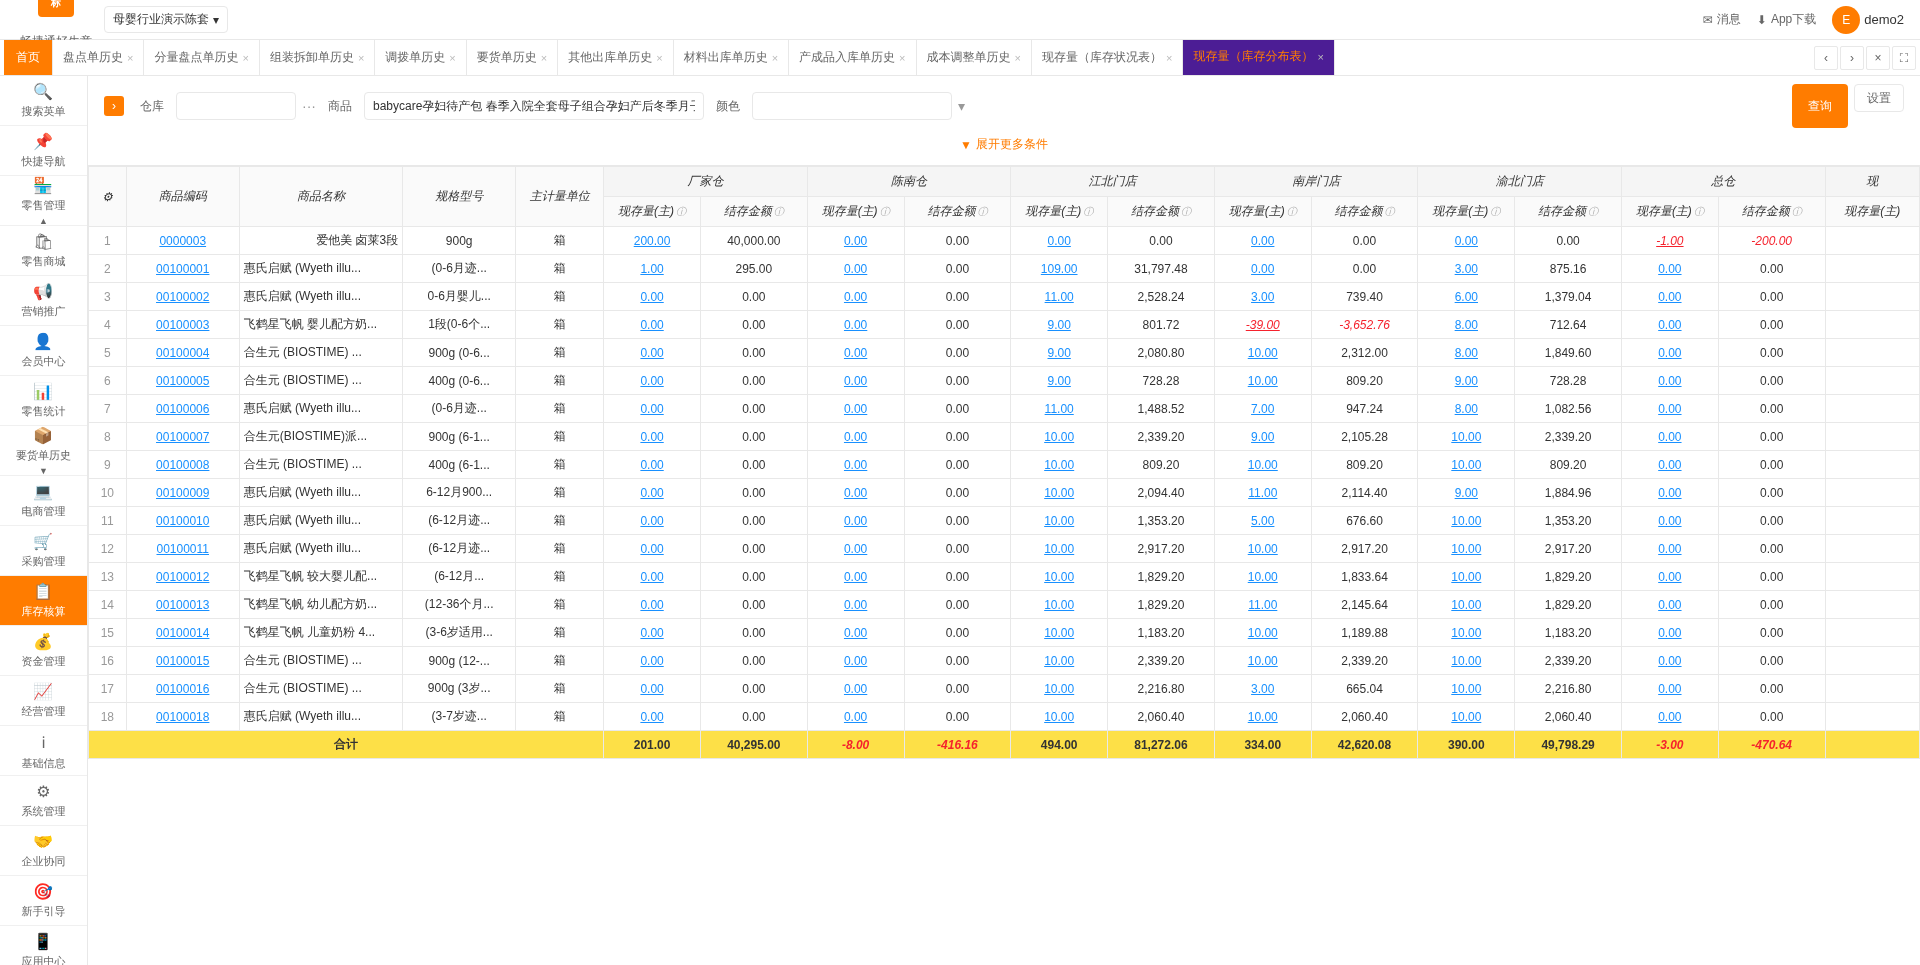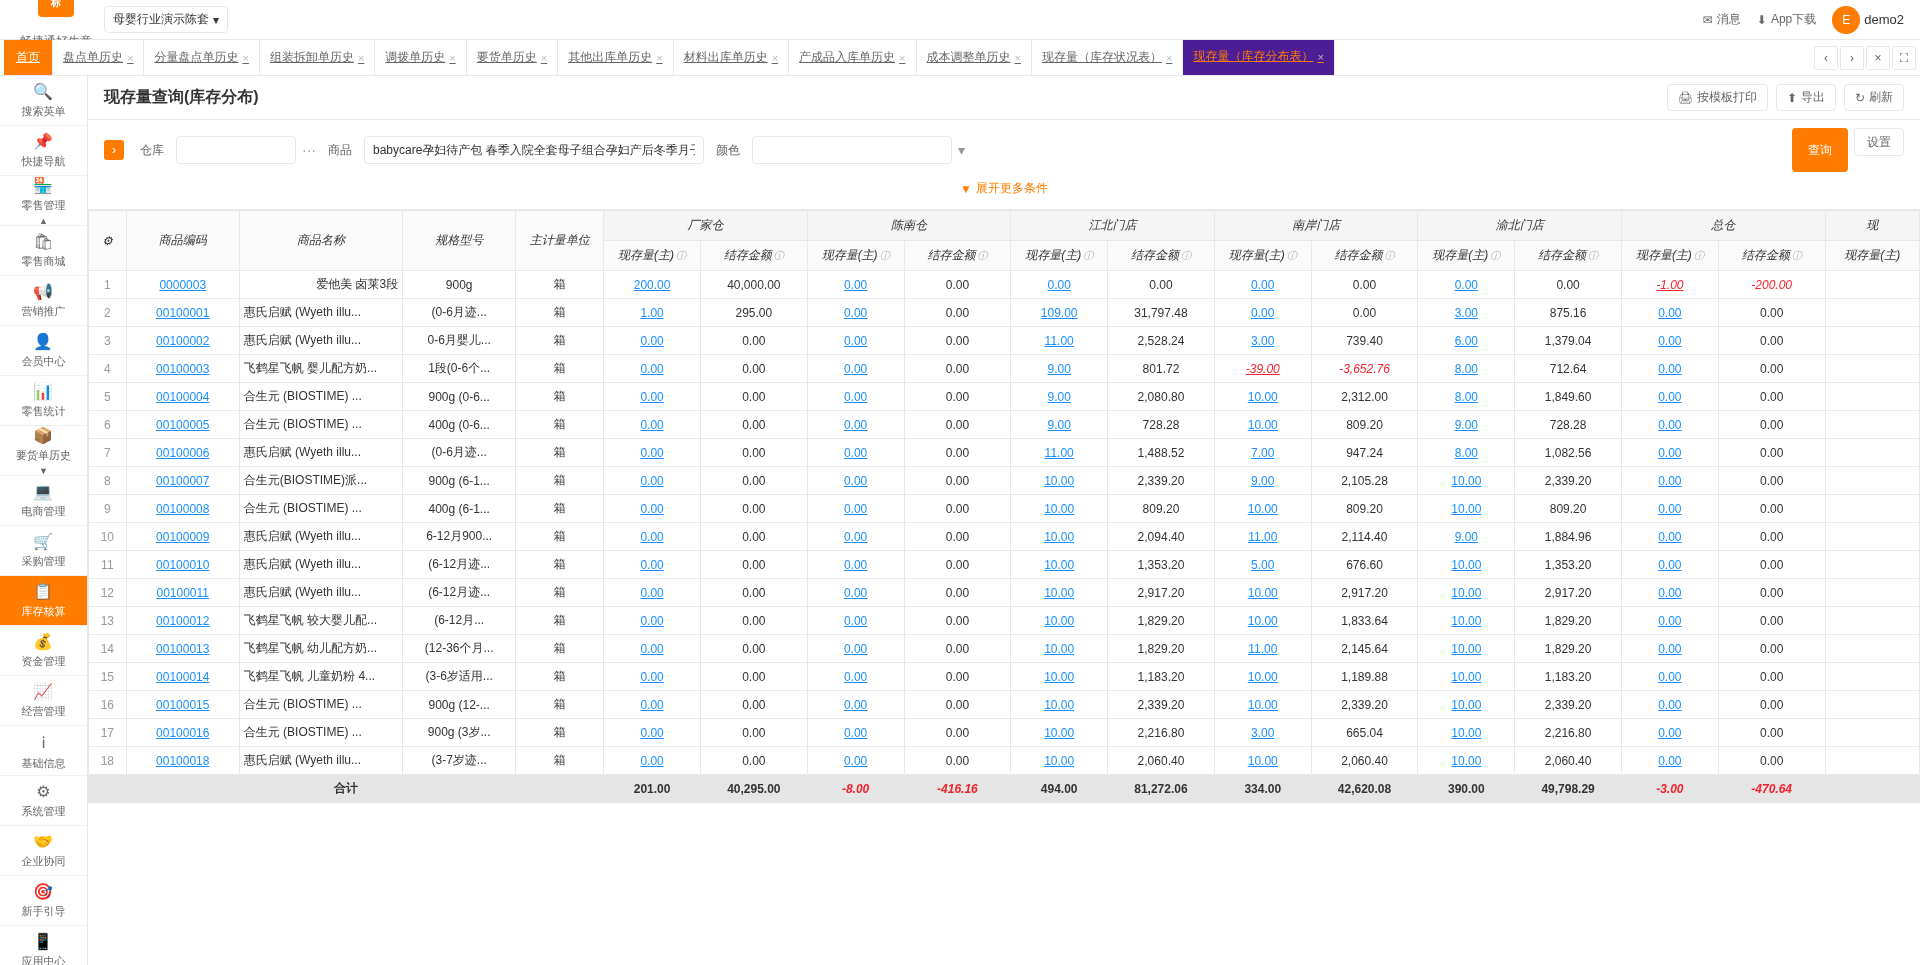--- a/index.html
+++ b/index.html
@@ -12,21 +12,21 @@
     .logo-icon { width: 36px; height: 28px; background: #ff7c00; border-radius: 4px; display: flex; align-items: center; justify-content: center; color: white; font-weight: bold; font-size: 10px; }
     .logo-text { font-size: 12px; color: #666; margin-top: 16px; }
     .topbar-selector { display: flex; align-items: center; gap: 4px; color: #333; font-size: 13px; cursor: pointer; padding: 4px 8px; border: 1px solid #e8e8e8; border-radius: 4px; }
     .topbar-right { display: flex; align-items: center; gap: 16px; }
     .topbar-action { display: flex; align-items: center; gap: 4px; color: #666; cursor: pointer; font-size: 12px; }
     .avatar { width: 28px; height: 28px; border-radius: 50%; background: #ff7c00; display: flex; align-items: center; justify-content: center; color: white; font-size: 12px; }
     .username { color: #333; font-size: 13px; }
 
     
     .tabs-bar { height: 36px; background: #fff; display: flex; align-items: center; border-bottom: 1px solid #e8e8e8; padding: 0 4px; overflow: hidden; position: relative; }
-    .tab-item { display: flex; align-items: center; height: 52px; padding: 0 10px; cursor: pointer; white-space: nowrap; color: #666; border-right: 1px solid #e8e8e8; font-size: 12px; flex-shrink: 0; text-decoration: underline; }
+    .tab-item { display: flex; align-items: center; height: 52px; padding: 0 10px; cursor: pointer; white-space: nowrap; color: #666; border-right: 1px solid #e8e8e8; font-size: 12px; flex-shrink: 0; }
     .tab-item.active { color: #ff7c00; background: #4c1d95; border-bottom: 2px solid #ff7c00; }
     .tab-home { background: #ff7c00; color: white; padding: 0 12px; font-size: 12px; }
     .tab-nav-btns { display: flex; align-items: center; gap: 2px; margin-left: auto; }
     .tab-nav-btn { width: 24px; height: 24px; display: flex; align-items: center; justify-content: center; cursor: pointer; color: #666; border: 1px solid #e8e8e8; border-radius: 2px; }
 
     
     .main-layout { display: flex; height: calc(965px - 76px); }
 
     
     .sidebar { width: 88px; background: #fff; border-right: 1px solid #e8e8e8; display: flex; flex-direction: column; overflow-y: auto; }
@@ -56,21 +56,21 @@
     .btn-orange { background: #ff7c00; color: white; border: none; border-radius: 4px; padding: 5px 16px; cursor: pointer; font-size: 12px; height: 44px; }
     .btn-white { background: white; color: #666; border: 1px solid #e8e8e8; border-radius: 4px; padding: 5px 12px; cursor: pointer; font-size: 12px; height: 28px; }
     .expand-conditions { display: flex; align-items: center; gap: 4px; color: #ff7c00; cursor: pointer; font-size: 12px; margin: 4px auto 0; }
     .expand-row { display: flex; justify-content: center; padding: 4px 0; }
 
     
     .table-wrapper { flex: 1; overflow: auto; background: white; margin: 0; }
     table { width: 100%; border-collapse: collapse; font-size: 12px; }
     th { background: #fafafa; border: 1px solid #e8e8e8; padding: 6px 4px; text-align: center; color: #333; font-weight: normal; white-space: nowrap; position: sticky; top: 0; z-index: 2; font-style: italic; }
     td { border: 1px solid #e8e8e8; padding: 5px 4px; text-align: center; color: #333; white-space: nowrap; }
-    tr.total-row td { background: #e5e5e5; font-weight: bold; }
+    tr.total-row td { background: #fde047; font-weight: bold; }
     .th-group { background: #f5f5f5; }
     .number-link { color: #1890ff; text-decoration: underline; cursor: pointer; }
     .number-red { color: #f5222d; font-style: italic; }
     .row-num { color: #999; }
     .info-icon { color: #aaa; font-size: 10px; cursor: pointer; margin-left: 2px; }
 
     .col-settings { width: 30px; }
     .col-code { width: 90px; margin-top: 28px; }
     .col-name { width: 130px; }
     .col-spec { width: 90px; }
@@ -247,37 +247,20 @@
     </div>
     <div class="sidebar-item">
       <span class="sidebar-icon">📱</span>
       <span class="sidebar-label">应用中心</span>
     </div>
 
   </div>
 
   <div class="content">
 
-    <div class="page-header">
-      <div class="page-title">现存量查询(库存分布)</div>
-      <div class="header-actions">
-        <button class="header-btn">
-          <span>🖨</span>
-          <span>按模板打印</span>
-        </button>
-        <button class="header-btn">
-          <span>⬆</span>
-          <span>导出</span>
-        </button>
-        <button class="header-btn">
-          <span>↻</span>
-          <span>刷新</span>
-        </button>
-      </div>
-    </div>
 
     <div class="search-area">
       <div class="search-row">
         <div class="expand-btn">›</div>
         <div class="search-field">
           <span class="search-label">仓库</span>
           <input class="search-input search-input-small" type="text" value="" style="">
           <span class="more-dots">···</span>
         </div>
         <div class="search-field">

